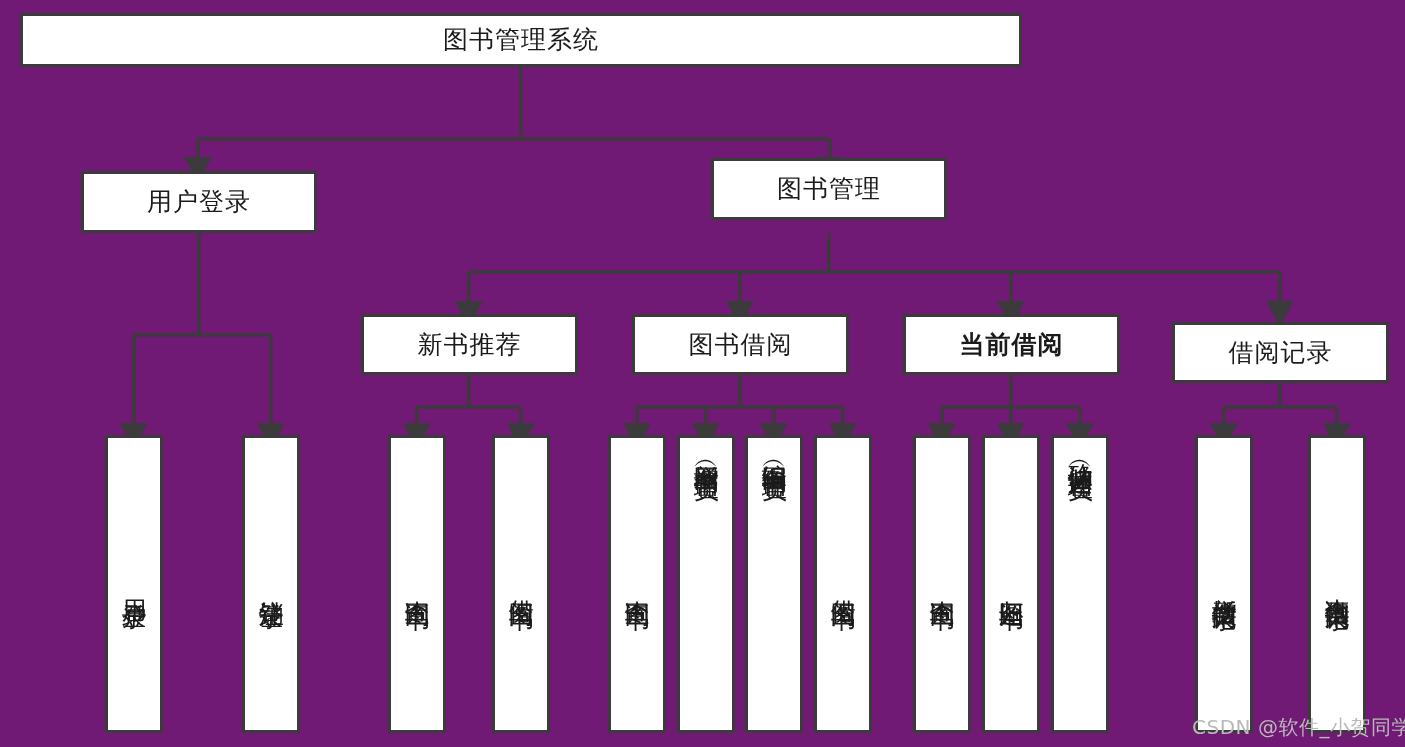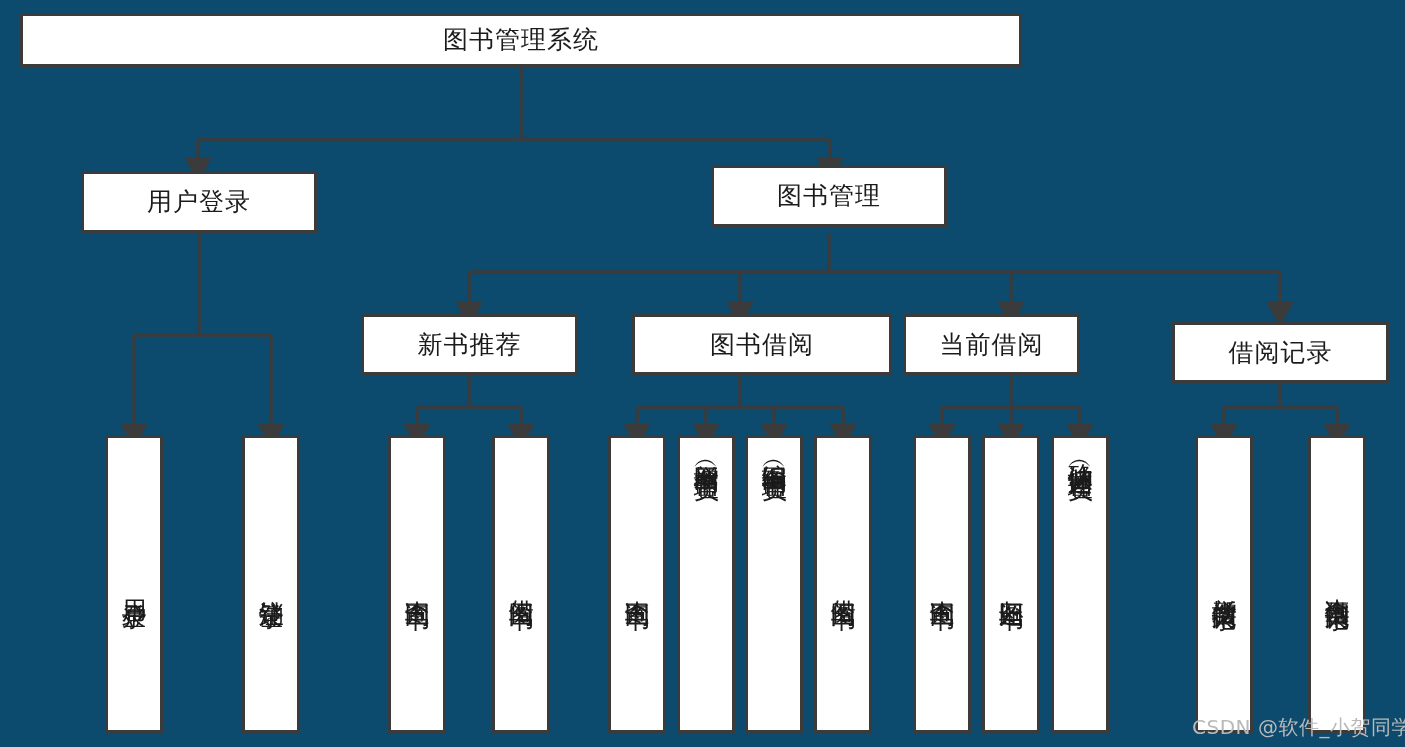--- a/index.html
+++ b/index.html
@@ -8,21 +8,21 @@
     padding: 0;
     background: #ffffff;
   }
   body {
     font-family: "DejaVu Sans", "Liberation Sans", sans-serif;
   }
   #diagram-root {
     position: relative;
     width: 1405px;
     height: 747px;
-    background: #0c4a6e;
+    background: #701a75;
     overflow: hidden;
   }
   #connectors {
     position: absolute;
     left: 0;
     top: 0;
     width: 1405px;
     height: 747px;
     pointer-events: none;
   }
@@ -122,31 +122,31 @@
     </g>
   </svg>
 
   <div class="node node-h" style="left:20px; top:13px; width:1002px; height:54px;">
     <span>图书管理系统</span>
   </div>
 
   <div class="node node-h" style="left:81px; top:171px; width:236px; height:62px;">
     <span>用户登录</span>
   </div>
-  <div class="node node-h" style="left:711px; top:165px; width:236px; height:62px;">
+  <div class="node node-h" style="left:711px; top:158px; width:236px; height:62px;">
     <span>图书管理</span>
   </div>
 
   <div class="node node-h" style="left:361px; top:314px; width:217px; height:61px;text-align:right;">
     <span>新书推荐</span>
   </div>
-  <div class="node node-h" style="left:632px; top:314px; width:260px; height:61px;">
+  <div class="node node-h" style="left:632px; top:314px; width:217px; height:61px;">
     <span>图书借阅</span>
   </div>
-  <div class="node node-h" style="left:903px; top:314px; width:177px; height:61px;">
+  <div class="node node-h" style="left:903px; top:314px; width:217px; height:61px;font-weight:bold;">
     <span>当前借阅</span>
   </div>
   <div class="node node-h" style="left:1172px; top:322px; width:217px; height:61px;">
     <span>借阅记录</span>
   </div>
 
   <div class="node node-v" style="left:105px; top:435px; width:58px; height:298px;">
     <span>用户登录</span>
   </div>
   <div class="node node-v" style="left:242px; top:435px; width:58px; height:298px;">

